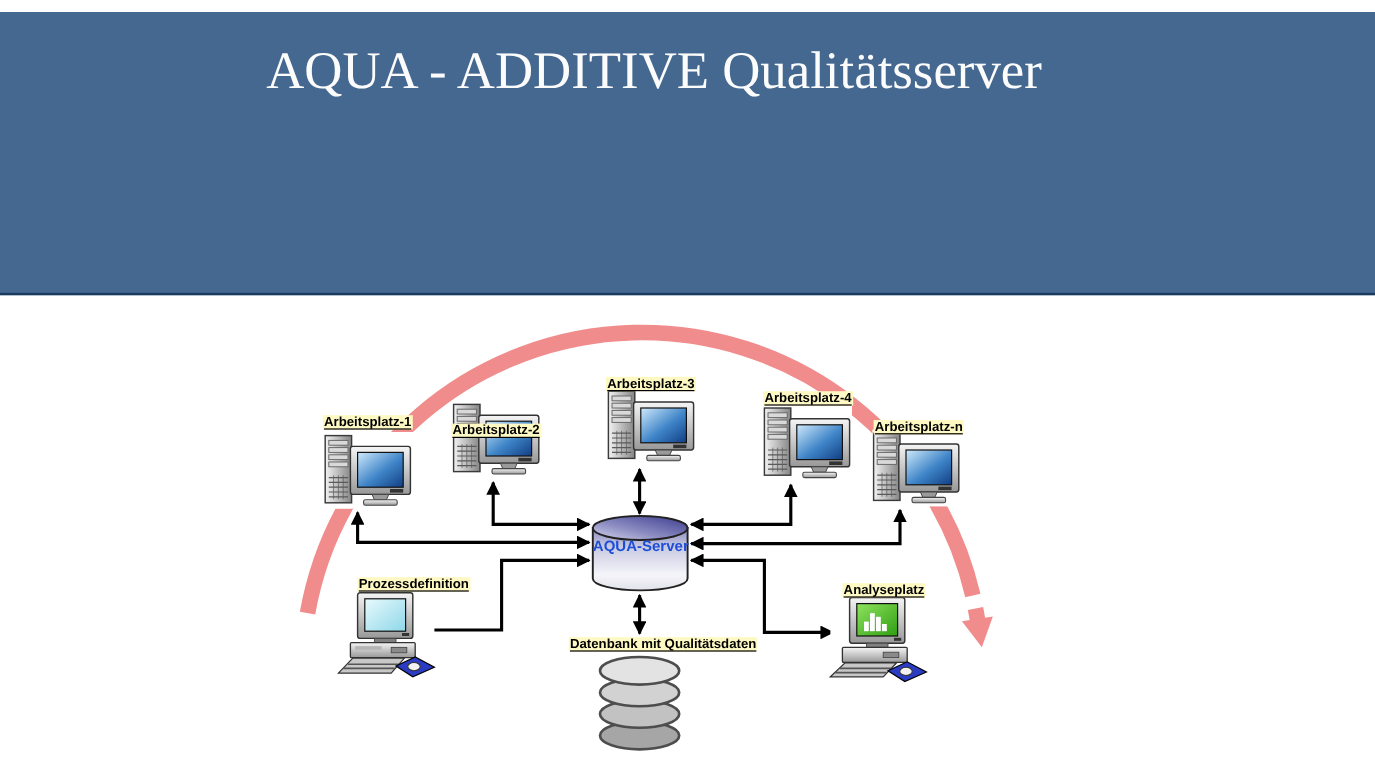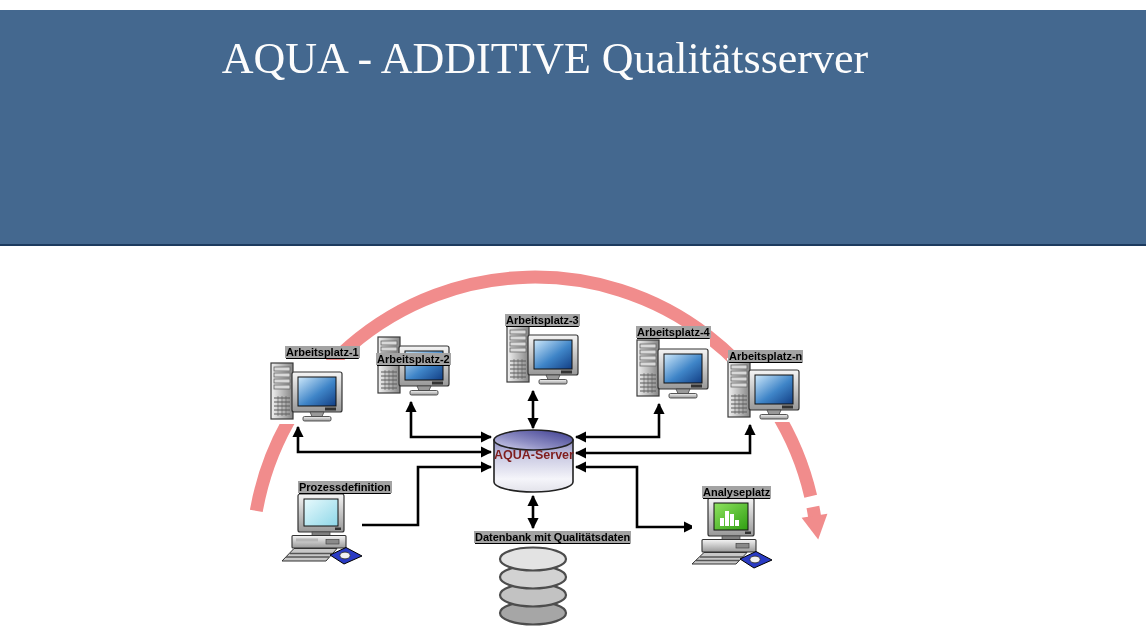--- a/index.html
+++ b/index.html
@@ -17,31 +17,31 @@
   .t3{font-size:30px;margin-top:14px;}
   
   .diagram{position:absolute;left:0;top:248px;width:1146px;height:396px;}
   .diagram svg.underlay{position:absolute;left:0;top:0;width:1146px;height:396px;}
   .conn{fill:none;stroke:var(--connector-color,#000000);stroke-width:2.6;}
   .arcStroke{fill:none;stroke:var(--arc-color,#F18C8C);stroke-width:13;}
   .arcHead{fill:var(--arc-color,#F18C8C);}
   
   .lbl{position:absolute;font:bold 11px "Liberation Sans",sans-serif;
        color:var(--label-color,#000000);text-decoration:underline;
-       text-underline-offset:2px;background:#a3a3a3;padding:0 1px;white-space:nowrap;}
-  #lab-ap1{left:285px;top:98px;}
+       text-underline-offset:2px;background:#fef9c3;padding:0 1px;white-space:nowrap;}
+  #lab-ap1{left:269px;top:98px;}
   #lab-ap2{left:376px;top:76px;margin-top:29px;}
   #lab-ap3{left:505px;top:66px;}
   #lab-ap4{left:636px;top:78px;}
   #lab-apn{left:728px;top:102px;}
   #lab-proz{left:298px;top:233px;}
   #lab-ana{left:702px;top:238px;text-decoration:underline;}
   #lab-db{left:474px;top:283px;}
   #lab-server{position:absolute;left:494px;top:200px;width:80px;text-align:center;
-              font:bold 12.5px "Liberation Sans",sans-serif;color:#7f1d1d;white-space:nowrap;}
+              font:bold 12.5px "Liberation Sans",sans-serif;color:#1d4ed8;white-space:nowrap;}
 </style>
 </head>
 <body>
 
 <div class="slide">
 
   <header class="banner">
     <div class="t2">AQUA - ADDITIVE Qualitätsserver</div>
   </header>
 

